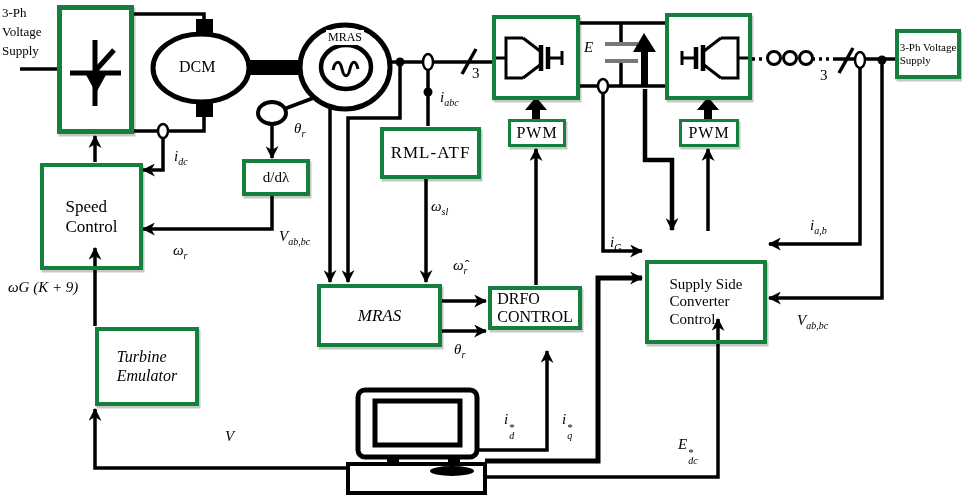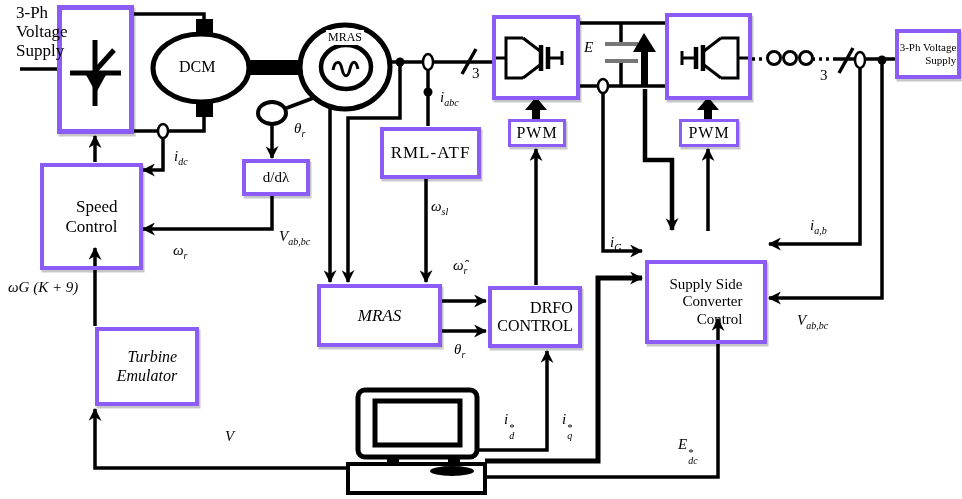--- a/index.html
+++ b/index.html
@@ -1,20 +1,20 @@
 <!DOCTYPE html>
 <html><head>
 <meta charset="utf-8">
 <style>
   html,body{margin:0;padding:0;background:#fff;}
   #canvas{position:relative;width:962px;height:499px;background:#fff;overflow:hidden;
           font-family:"Liberation Serif","DejaVu Serif",serif;color:#000;}
   #wires{position:absolute;left:0;top:0;}
-  .box{position:absolute;box-sizing:border-box;border:4px solid #8b5cf6;background:transparent;
-       display:flex;align-items:center;justify-content:center;text-align:right;
+  .box{position:absolute;box-sizing:border-box;border:4px solid #15803d;background:transparent;
+       display:flex;align-items:center;justify-content:center;text-align:left;
        box-shadow:1.5px 2.5px 0 rgba(0,0,0,0.22);}
   .box span{white-space:pre-line;line-height:1.15;}
   [data-bind]{white-space:pre-line;}
   .plain{position:absolute;white-space:pre-line;}
   .ml{position:absolute;font-style:italic;font-size:15px;line-height:15px;}
   .ml sub{font-size:10px;font-style:italic;}
   .mi{font-style:italic;}
   .ss{display:inline-flex;flex-direction:column;align-items:flex-start;vertical-align:-7px;margin-left:1px;}
   .ss .sp{font-size:11px;line-height:8px;font-style:normal;}
   .ss .sb{font-size:10px;line-height:10px;font-style:italic;}
@@ -157,21 +157,21 @@
     </div>
 
 <div class="box" style="left:242px;top:159px;width:68px;height:37px;font-size:15px;">
   <span data-bind="figure.d_dlambda">d/dλ</span>
     </div>
 
 <div class="box" style="left:317px;top:284px;width:125px;height:63px;font-size:17px;">
   <span class="it" data-bind="figure.mras">MRAS</span>
     </div>
 
-<div class="box" style="left:488px;top:286px;width:94px;height:62px;font-size:16px;">
+<div class="box" style="left:488px;top:286px;width:94px;height:44px;font-size:16px;">
   <span data-bind="figure.drfo">DRFO
 CONTROL</span>
     </div>
 
 <div class="box" style="left:645px;top:232px;width:122px;height:84px;font-size:15px;margin-top:28px;">
   <span data-bind="figure.supply_side_control">Supply Side
 Converter
 Control</span>
     </div>
 
@@ -189,21 +189,21 @@
     </div>
 
 <div class="box" style="left:492px;top:15px;width:88px;height:85px;"></div>
 <div class="box" style="left:665px;top:13px;width:87px;height:87px;"></div>
 
 <div class="box" style="left:895px;top:29px;width:66px;height:50px;font-size:11px;">
   <span data-bind="figure.supply_right">3-Ph Voltage
 Supply</span>
     </div>
 
-<div class="plain" style="left:16px;top:3px;font-size:17px;line-height:19px;" data-bind="figure.supply_left">3-Ph
+<div class="plain" style="left:2px;top:3px;font-size:13px;line-height:19px;" data-bind="figure.supply_left">3-Ph
 Voltage
 Supply</div>
 <div class="plain" style="left:179px;top:58px;font-size:16px;" data-bind="figure.dcm">DCM</div>
 <div class="plain" style="left:326px;top:30px;font-size:12px;background:#fff;padding:0 2px;" data-bind="figure.dfig">MRAS</div>
 
 <div class="ml" style="left:174px;top:149px;">
   <span class="mi" data-bind="labels.i_dc.base">i</span><sub data-bind="labels.i_dc.sub">dc</sub></div>
 
 <div class="ml" style="left:294px;top:121px;">
   <span class="mi" data-bind="labels.theta_r.base">θ</span><sub data-bind="labels.theta_r.sub">r</sub></div>

